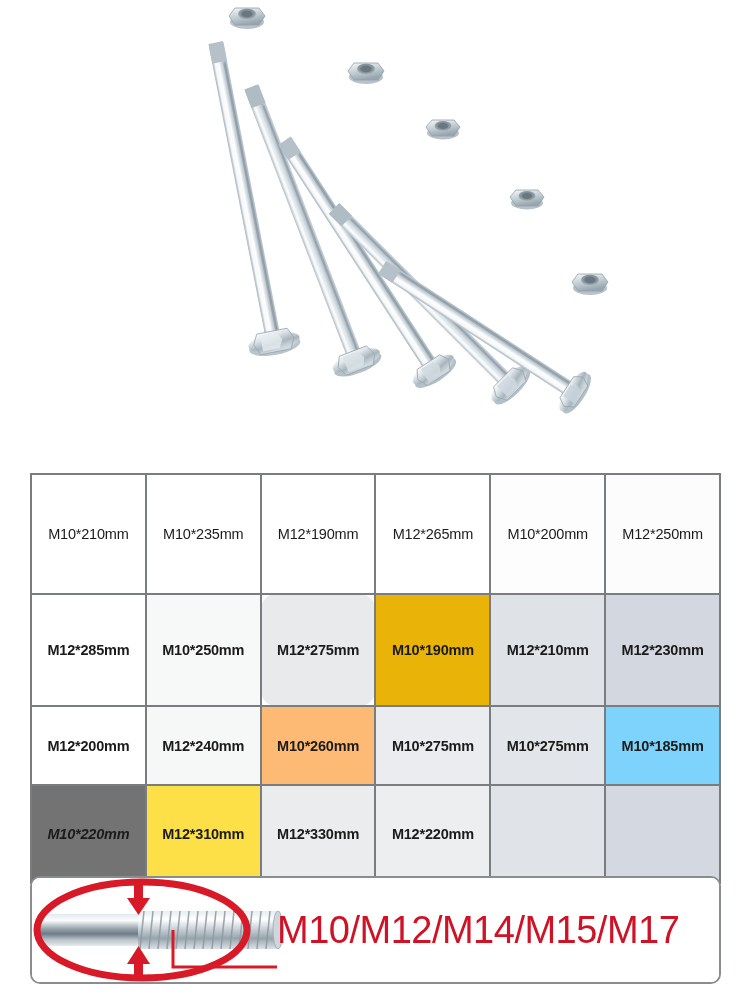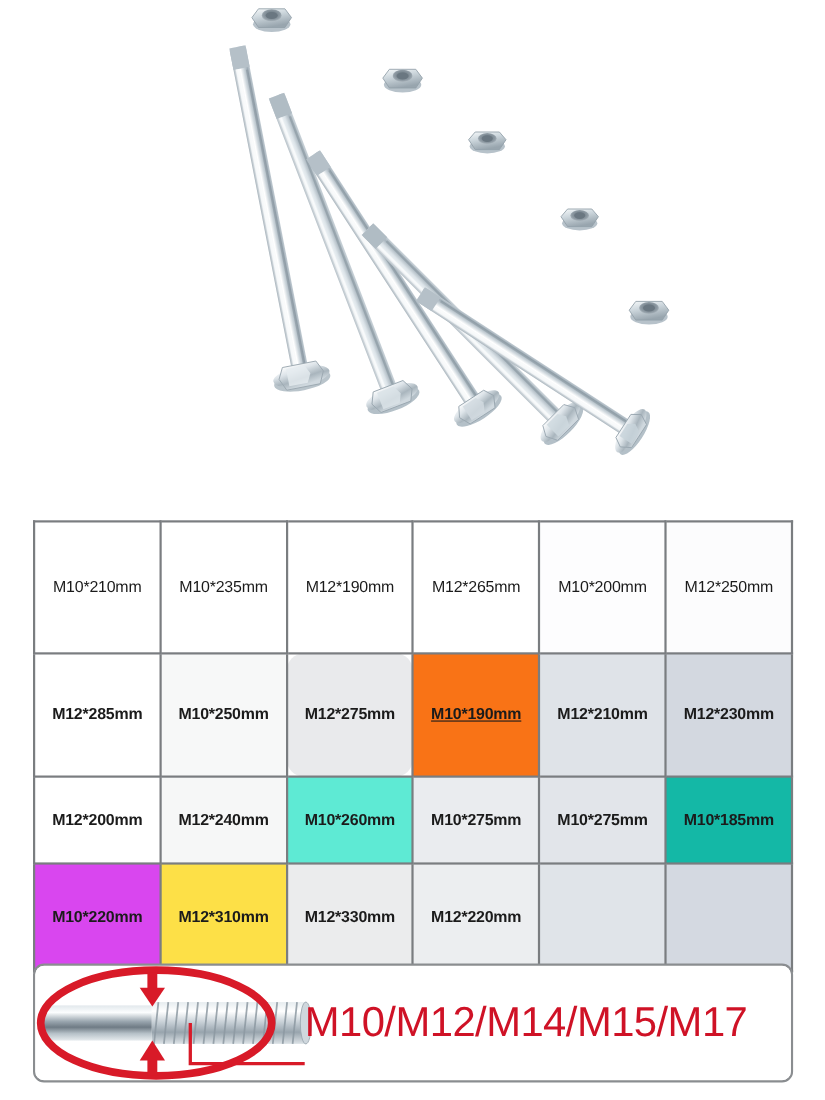--- a/index.html
+++ b/index.html
@@ -57,32 +57,32 @@
   #spec-table tr:nth-child(4) td { height: 98px;  font-weight: bold; }
 
   
   .sh-r1c1,.sh-r1c2,.sh-r1c3,.sh-r1c4,.sh-r1c5,.sh-r1c6 { background:#ffffff; }
   .sh-r1c5 { background:#fdfdfe;margin-left:46px; }
   .sh-r1c6 { background:#fcfcfd; }
 
   .sh-r2c1 { background:#ffffff; }
   .sh-r2c2 { background:#f7f8f8; }
   .sh-r2c3 { background:#e9eaec;border-radius:15px; }
-  .sh-r2c4 { background:#f97316;text-decoration:underline; }
+  .sh-r2c4 { background:#eab308; }
   .sh-r2c5 { background:#dfe3e8; }
   .sh-r2c6 { background:#d3d8e0; }
 
   .sh-r3c1 { background:#ffffff; }
   .sh-r3c2 { background:#f6f7f7; }
-  .sh-r3c3 { background:#5eead4;margin-top:10px; }
+  .sh-r3c3 { background:#fdba74;margin-top:10px; }
   .sh-r3c4 { background:#eaecef; }
   .sh-r3c5 { background:#e2e5ea; }
-  .sh-r3c6 { background:#14b8a6; }
-
-  .sh-r4c1 { background:#d946ef; }
+  .sh-r3c6 { background:#7dd3fc; }
+
+  .sh-r4c1 { background:#737373;font-style:italic; }
   .sh-r4c2 { background:#fde047; }
   .sh-r4c3 { background:#ebeced;margin-top:48px; }
   .sh-r4c4 { background:#eceef0; }
   .sh-r4c5 { background:#e0e4e9; }
   .sh-r4c6 { background:#d4d9e1; }
 
   
   #thread-banner {
     position: absolute;
     left: 30px;

